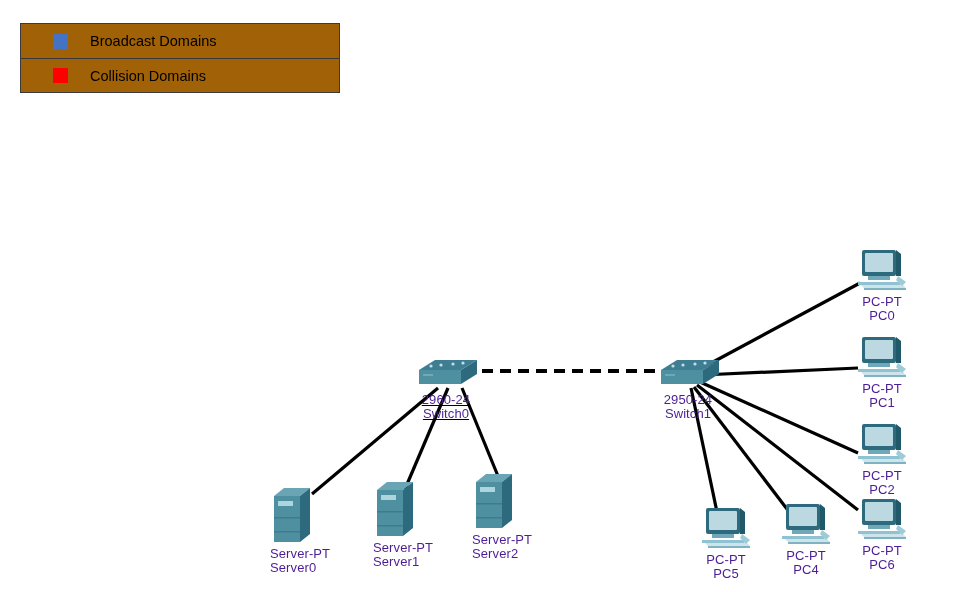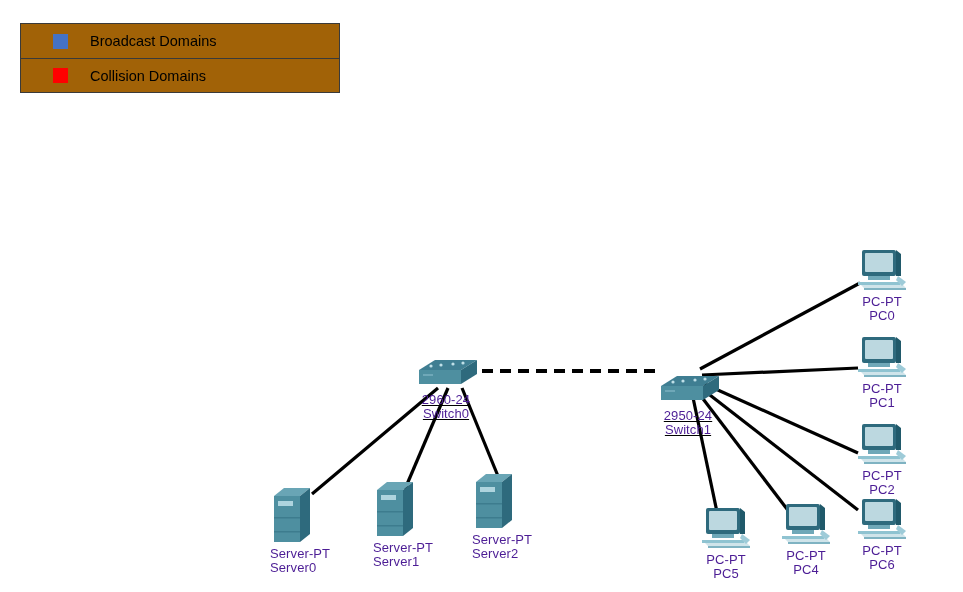--- a/index.html
+++ b/index.html
@@ -134,21 +134,21 @@
         <circle cx="52" cy="7" r="1.6" fill="#bfe0e8"></circle>
         <rect x="12" y="18" width="10" height="2" fill="#6fa8b8"></rect>
       </svg>
     </div>
     <div class="label-stack">
       <div class="node-label">2960-24</div>
       <div class="node-label">Switch0</div>
     </div>
   </div>
 
-  <div class="node" style="left:653px; top:372px; width:70px;text-decoration:underline;">
+  <div class="node" style="left:653px; top:356px; width:70px;">
     <div class="node-icon sw-icon">
       <svg viewBox="0 0 70 36" width="70" height="36">
         <polygon points="8,14 24,4 66,4 50,14" fill="#3f7e92"></polygon>
         <polygon points="8,14 50,14 50,28 8,28" fill="#4e8fa0"></polygon>
         <polygon points="50,14 66,4 66,18 50,28" fill="#2e6a7d"></polygon>
         <circle cx="20" cy="10" r="1.6" fill="#bfe0e8"></circle>
         <circle cx="30" cy="9" r="1.6" fill="#bfe0e8"></circle>
         <circle cx="42" cy="8" r="1.6" fill="#bfe0e8"></circle>
         <circle cx="52" cy="7" r="1.6" fill="#bfe0e8"></circle>
         <rect x="12" y="18" width="10" height="2" fill="#6fa8b8"></rect>

